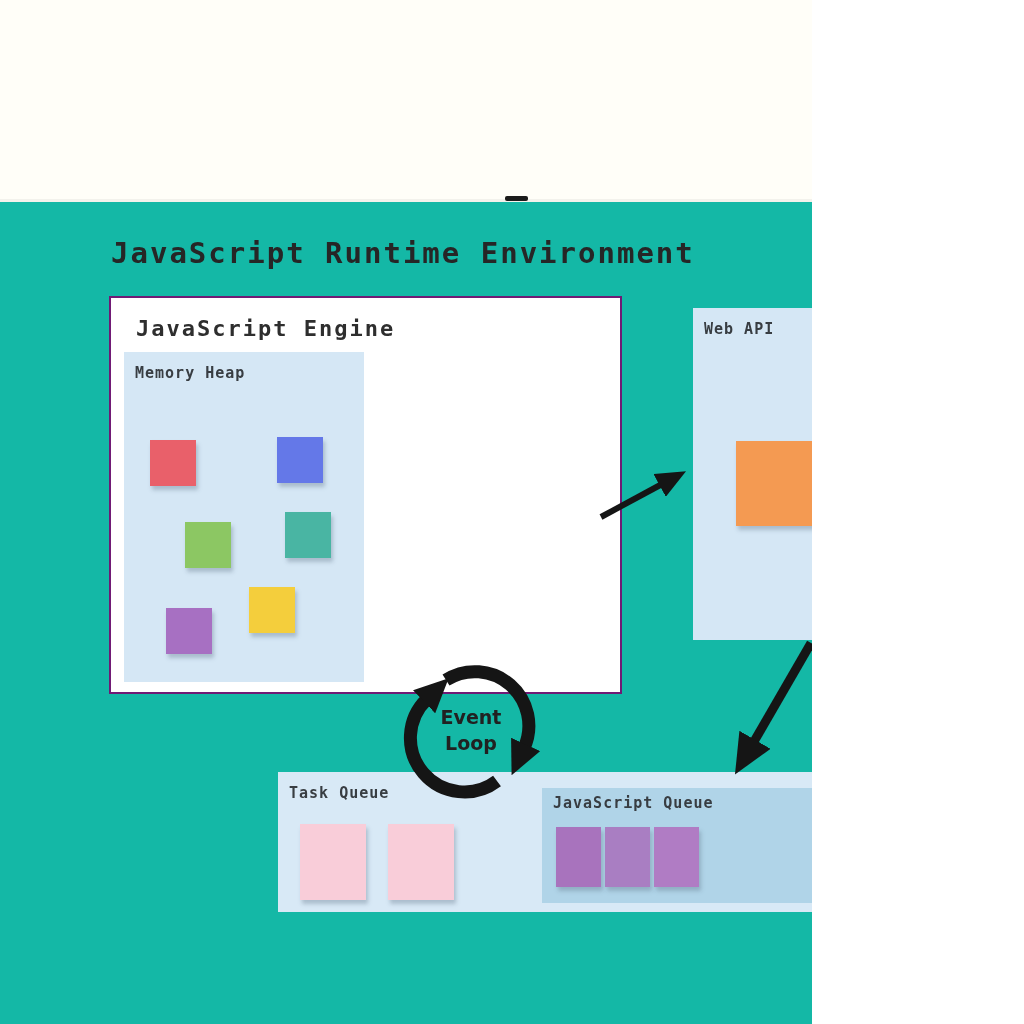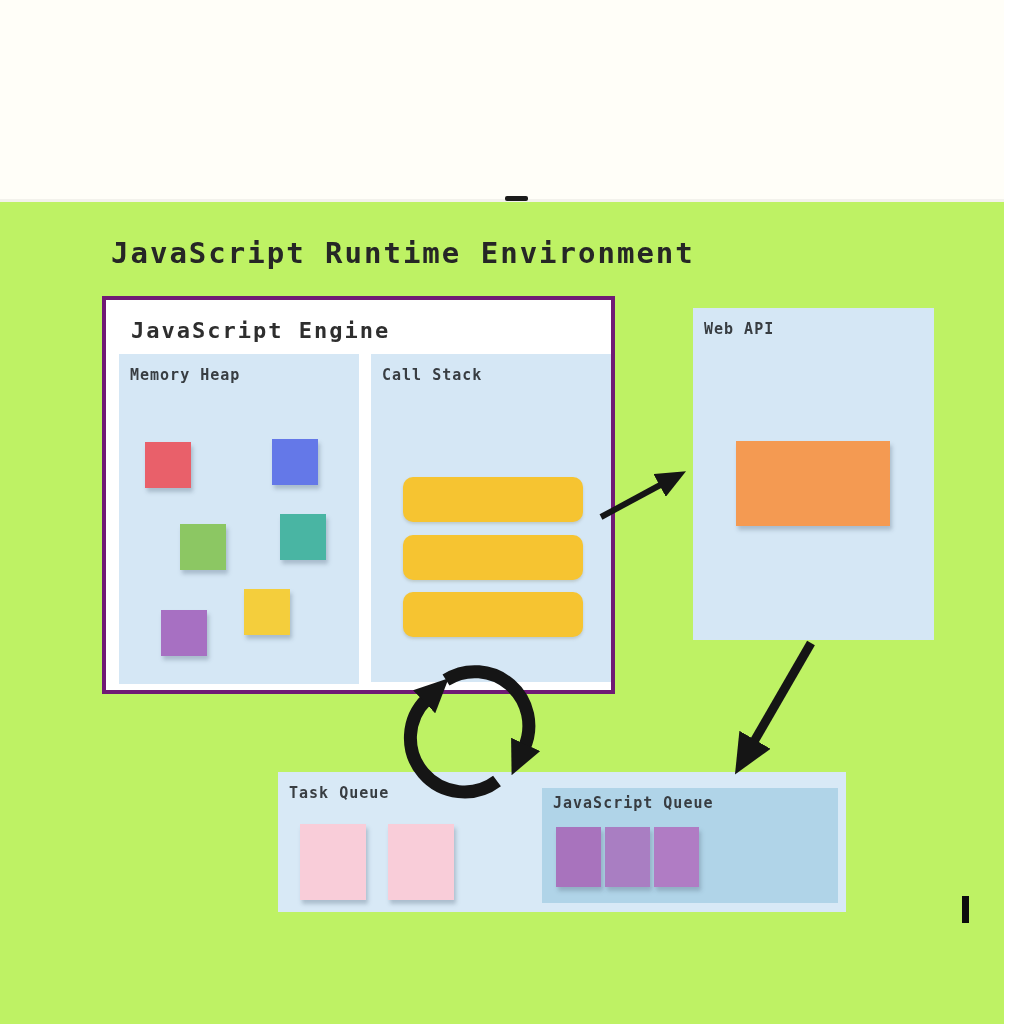--- a/index.html
+++ b/index.html
@@ -1,31 +1,31 @@
 <!DOCTYPE html>
 <html><head>
 <meta charset="utf-8">
 <style>
   html,body{margin:0;padding:0;background:#ffffff;}
   #stage{
-    position:relative;width:1004px;height:1024px;overflow:hidden;
-    background:#bef264;font-family:"DejaVu Sans Mono", monospace;
+    position:relative;width:812px;height:1024px;overflow:hidden;
+    background:#14b8a6;font-family:"DejaVu Sans Mono", monospace;
   }
   
   .top-strip{position:absolute;left:0;top:0;width:1024px;height:199px;
     background:#fffef8;border-bottom:3px solid #f3f2ec;}
   .top-dash{position:absolute;left:505px;top:196px;width:23px;height:5px;
     background:#1b1b1b;border-radius:2px;}
   .cursor-bar{position:absolute;left:962px;top:896px;width:7px;height:27px;background:#0d0d0d;}
 
   .page-title{position:absolute;left:111px;top:236px;font-size:29px;font-weight:bold;
     letter-spacing:2px;color:#262626;white-space:nowrap;}
 
-  .engine-box{position:absolute;left:102px;top:296px;width:513px;height:398px;
-    background:#ffffff;border:4px solid #701a75;box-sizing:border-box;}
+  .engine-box{position:absolute;left:109px;top:296px;width:513px;height:398px;
+    background:#ffffff;border:2px solid #701a75;box-sizing:border-box;}
   .engine-title{position:absolute;left:25px;top:18px;font-size:22px;font-weight:bold;
     letter-spacing:2px;color:#2e2e2e;white-space:nowrap;}
 
   .panel{position:absolute;background:#d5e7f5;}
   .panel-label{position:absolute;left:11px;top:12px;font-size:15px;font-weight:bold;
     letter-spacing:1px;color:#383d42;white-space:nowrap;}
 
   .memory-heap{left:13px;top:54px;width:240px;height:330px;text-align:center;}
   .call-stack{left:265px;top:54px;width:240px;height:328px;}
 
@@ -65,26 +65,20 @@
     <div class="panel memory-heap">
       <div class="panel-label">Memory Heap</div>
       <div class="note heap-note" style="left: 26px; top: 88px; background: rgb(233, 96, 106);"></div>
       <div class="note heap-note" style="left: 153px; top: 85px; background: rgb(100, 120, 232);"></div>
       <div class="note heap-note" style="left: 61px; top: 170px; background: rgb(140, 199, 99);"></div>
       <div class="note heap-note" style="left: 161px; top: 160px; background: rgb(73, 181, 163);"></div>
       <div class="note heap-note" style="left: 125px; top: 235px; background: rgb(244, 206, 60);"></div>
       <div class="note heap-note" style="left: 42px; top: 256px; background: rgb(167, 112, 194);"></div>
     </div>
 
-    <div class="panel call-stack">
-      <div class="panel-label">Call Stack</div>
-      <div class="stack-frame" style="top: 123px; background: rgb(246, 196, 49);"></div>
-      <div class="stack-frame" style="top: 181px; background: rgb(246, 196, 49);"></div>
-      <div class="stack-frame" style="top: 238px; background: rgb(246, 196, 49);"></div>
-    </div>
   </div>
 
   <div class="webapi-box">
     <div class="panel-label">Web API</div>
     <div class="note webapi-note" style="background: rgb(244, 154, 82);"></div>
   </div>
 
   <div class="taskq-box">
     <div class="panel-label">Task Queue</div>
     <div class="note task-note" style="left: 22px; background: rgb(249, 205, 217);"></div>
@@ -118,15 +112,19 @@
     <g>
       <line x1="811" y1="643" x2="752" y2="745" stroke="#151515" stroke-width="9" marker-end="url(#ah-l)"></line>
     </g>
 
     <g>
       <path d="M 446 680 A 54 54 0 0 1 524 748" fill="none" stroke="#151515" stroke-width="13" marker-end="url(#ah-m)"></path>
       <path d="M 497 781 A 54 54 0 0 1 427 699" fill="none" stroke="#151515" stroke-width="13" marker-end="url(#ah-m)"></path>
     </g>
   </svg>
 
+  <div class="eventloop-label">
+    <div>Event</div>
+    <div>Loop</div>
+  </div>
 
   <div class="cursor-bar"></div>
 </div>
 
 </body></html>

